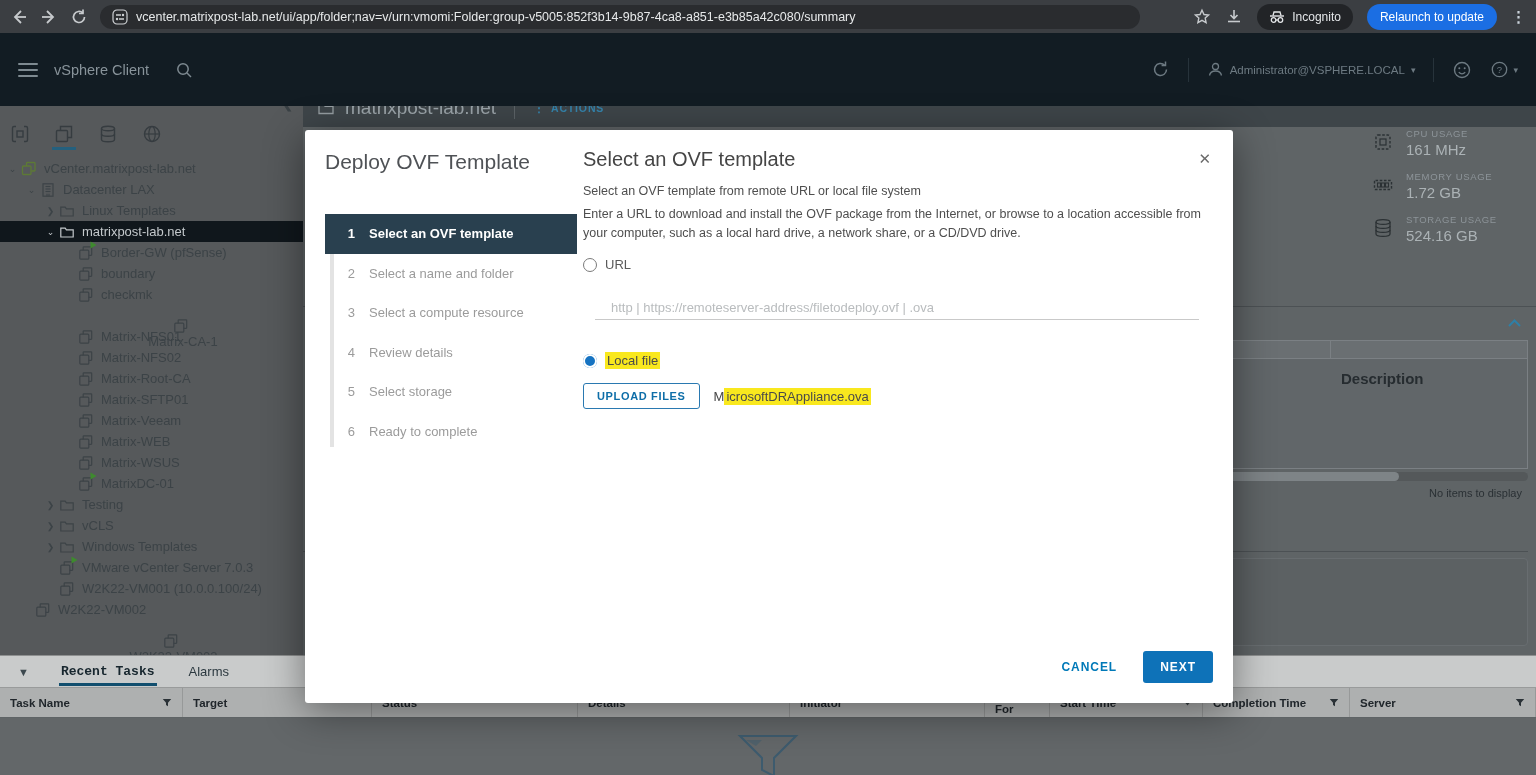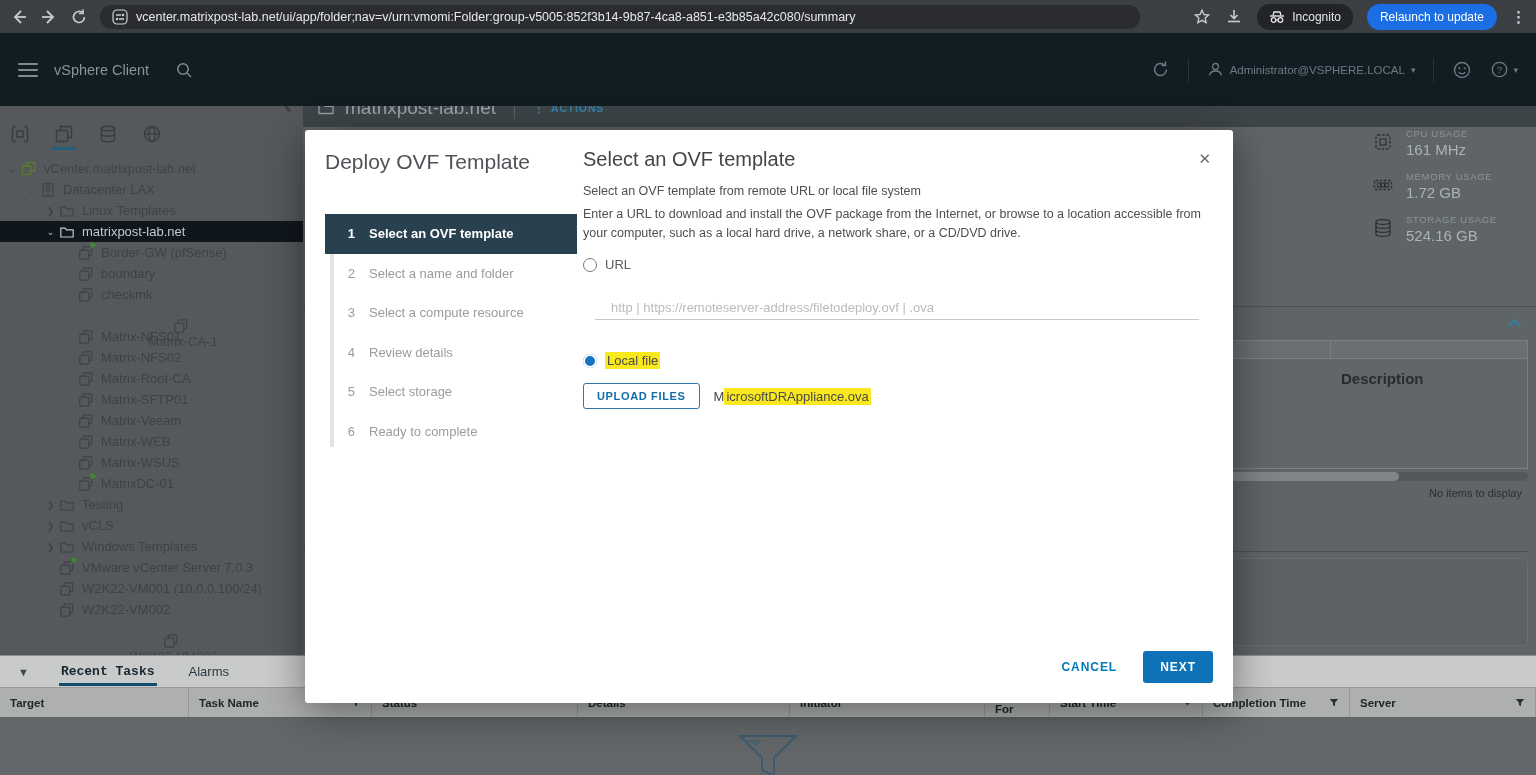--- a/index.html
+++ b/index.html
@@ -471,21 +471,21 @@
       <div class="tree-row" style="padding-left: 44px;">
         <span class="tchev"></span>
         <span class="tree-ico">
           <svg width="16" height="16" viewBox="0 0 16 16">
             <rect x="1.8" y="5.2" width="9" height="9" rx="1" fill="none" stroke="currentColor" stroke-width="1.2"></rect>
             <path d="M5.2 5.2V2.5a.7.7 0 0 1 .7-.7h7.1a.7.7 0 0 1 .7.7v7.1a.7.7 0 0 1-.7.7h-2.2" fill="none" stroke="currentColor" stroke-width="1.2"></path>
           </svg>
         </span>
         <span>W2K22-VM001 (10.0.0.100/24)</span>
       </div>
-      <div class="tree-row" style="padding-left: 44px;">
+      <div class="tree-row" style="padding-left: 20px;">
         <span class="tchev"></span>
         <span class="tree-ico">
           <svg width="16" height="16" viewBox="0 0 16 16">
             <rect x="1.8" y="5.2" width="9" height="9" rx="1" fill="none" stroke="currentColor" stroke-width="1.2"></rect>
             <path d="M5.2 5.2V2.5a.7.7 0 0 1 .7-.7h7.1a.7.7 0 0 1 .7.7v7.1a.7.7 0 0 1-.7.7h-2.2" fill="none" stroke="currentColor" stroke-width="1.2"></path>
           </svg>
         </span>
         <span>W2K22-VM002</span>
       </div>
       <div class="tree-row" style="padding-left: 44px; flex-direction: column;">
@@ -579,32 +579,32 @@
   <div class="card3"></div>
 </div>
 
 <div class="tasks">
   <div class="tasks-tabs">
     <span class="tasks-chevron">▼</span>
     <span class="task-tab active">Recent Tasks</span>
     <span class="task-tab">Alarms</span>
   </div>
   <div class="tasks-head" id="tasksHead">
-      <div class="th-cell" style="width: 189px;">
-        <span style="line-height:12px">Target</span>
-        <span class="sp"></span>
-      </div>
       <div class="th-cell" style="width: 183px;">
         <span style="line-height:12px">Task Name</span>
         <span class="sp"></span>
         <span class="th-ico">
           <svg width="10" height="10" viewBox="0 0 10 10">
             <path d="M0.8 1h8.4L6 4.8v3.4L4 7V4.8z" fill="currentColor"></path>
           </svg>
         </span>
+      </div>
+      <div class="th-cell" style="width: 189px;">
+        <span style="line-height:12px">Target</span>
+        <span class="sp"></span>
       </div>
       <div class="th-cell" style="width: 206px;">
         <span style="line-height:12px">Status</span>
         <span class="sp"></span>
       </div>
       <div class="th-cell" style="width: 212px;">
         <span style="line-height:12px">Details</span>
         <span class="sp"></span>
       </div>
       <div class="th-cell" style="width: 195px;">

